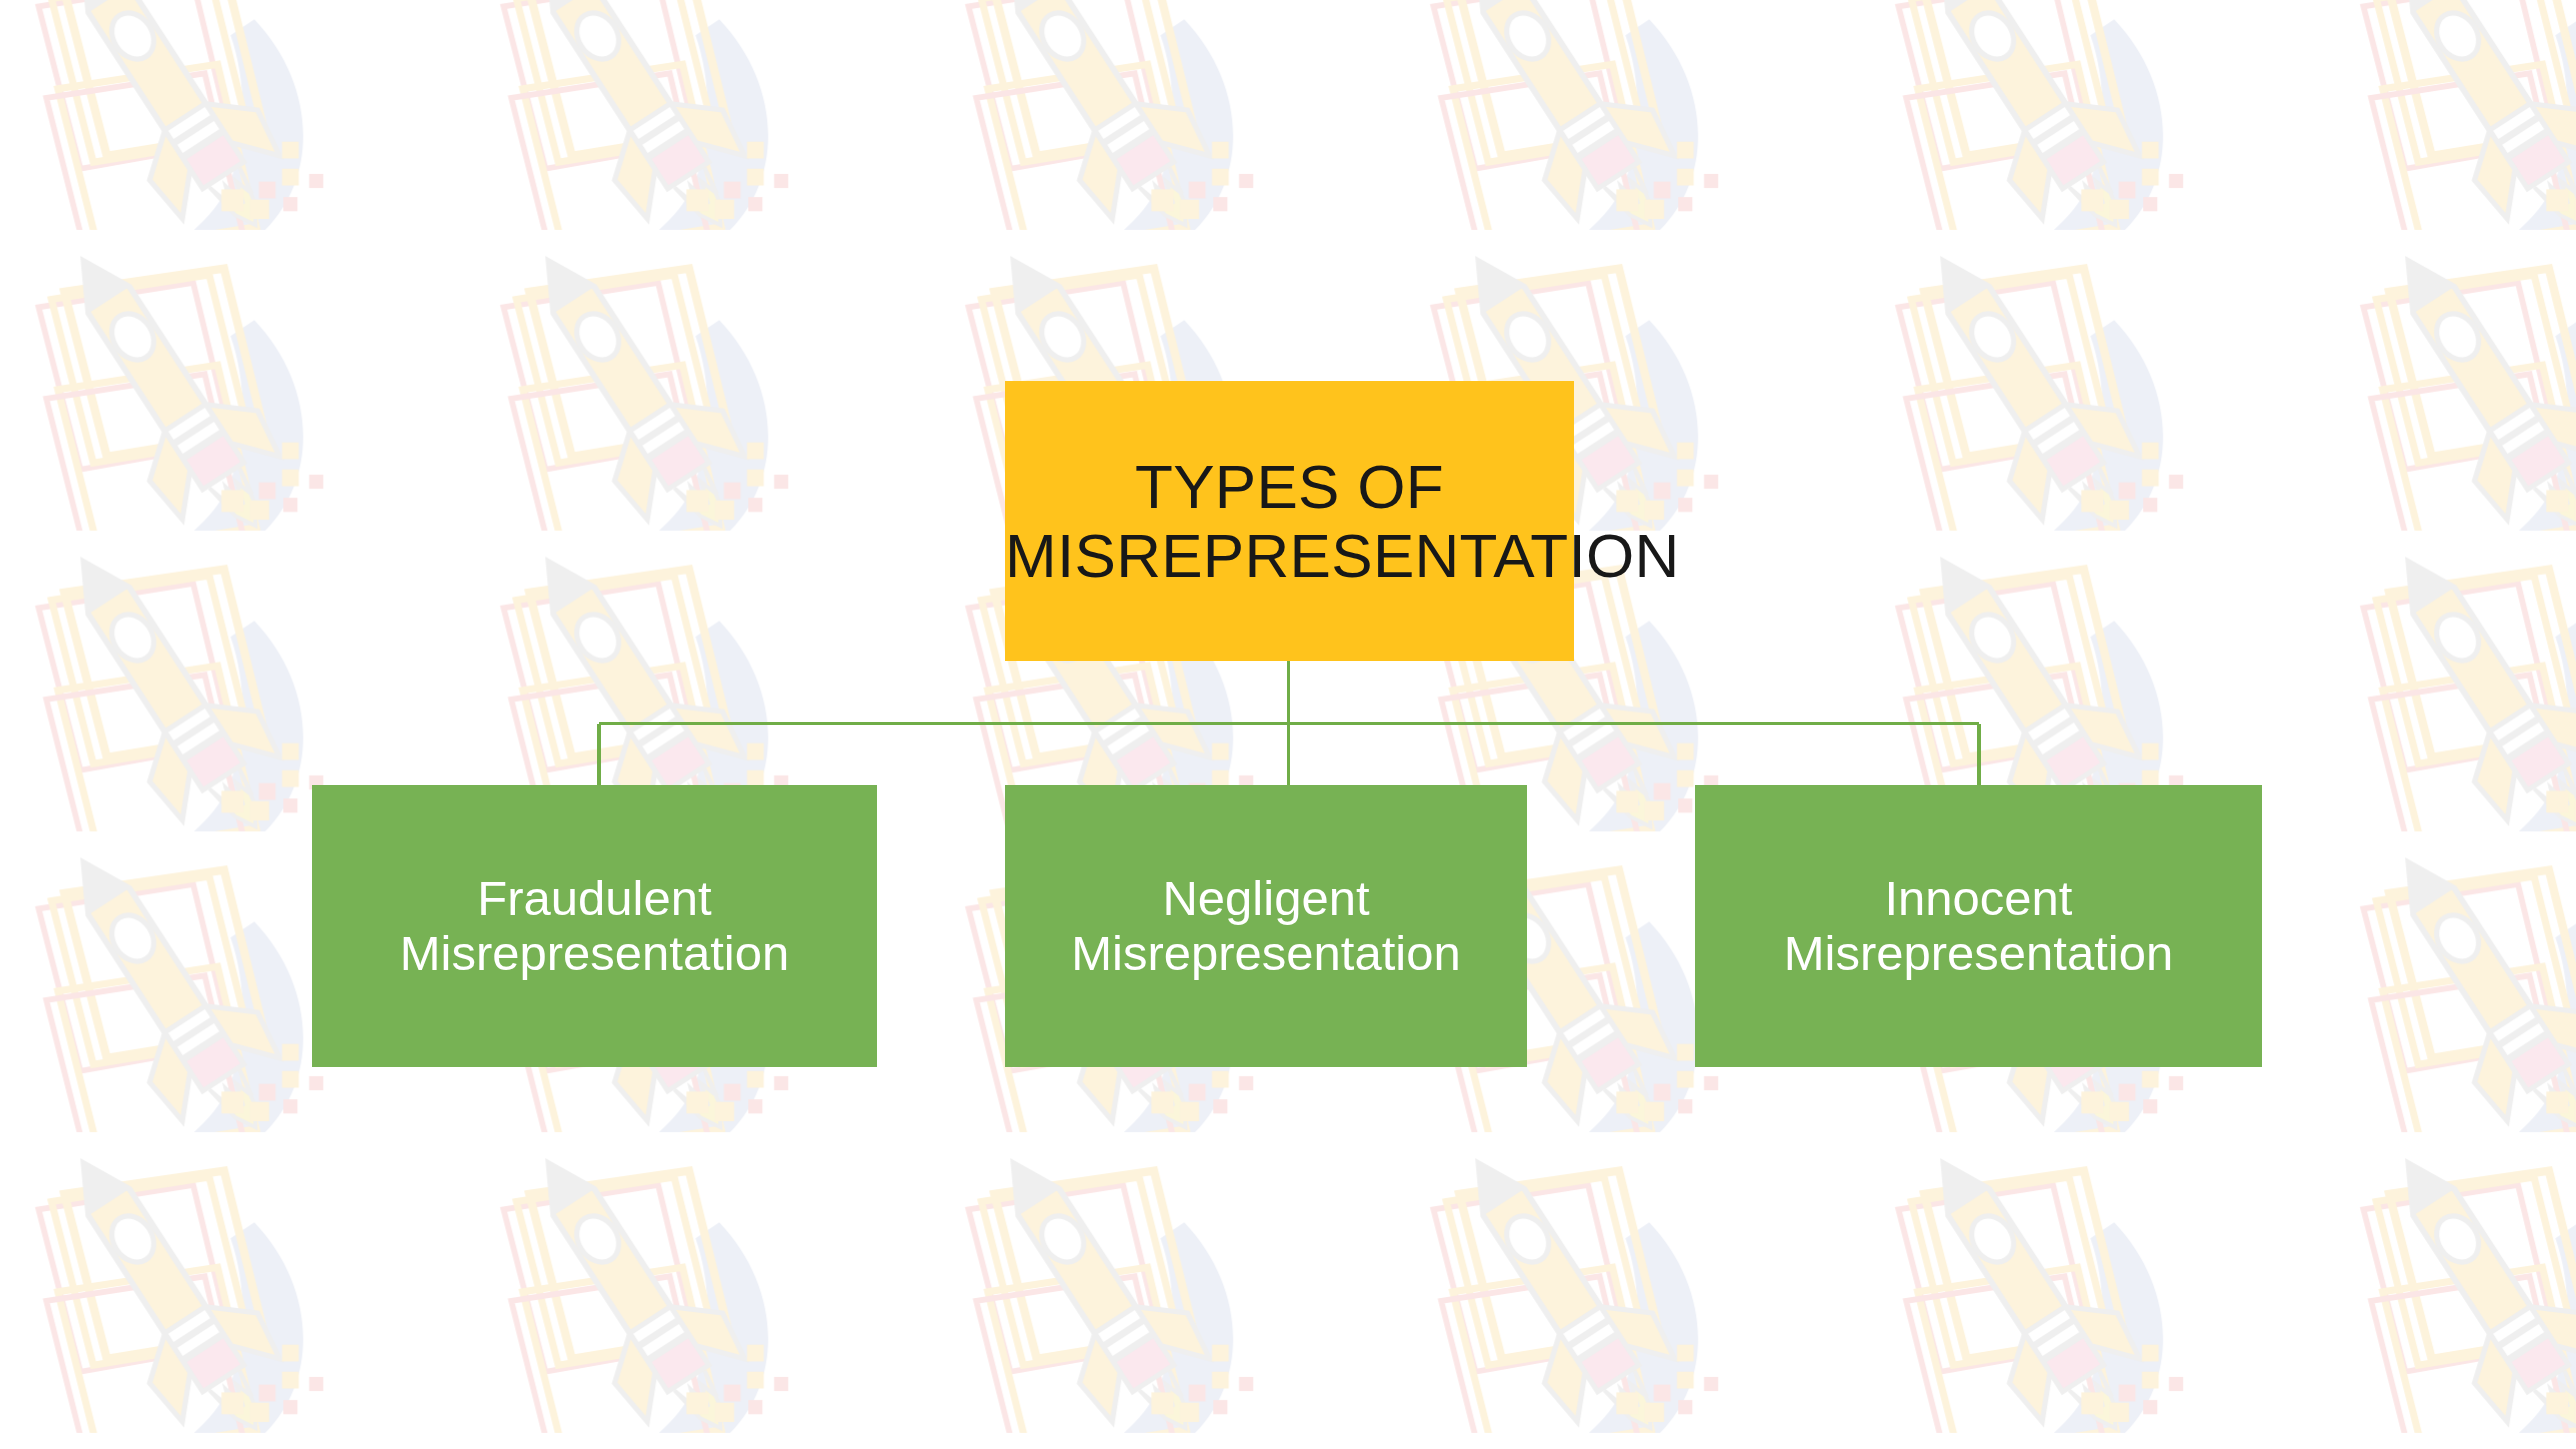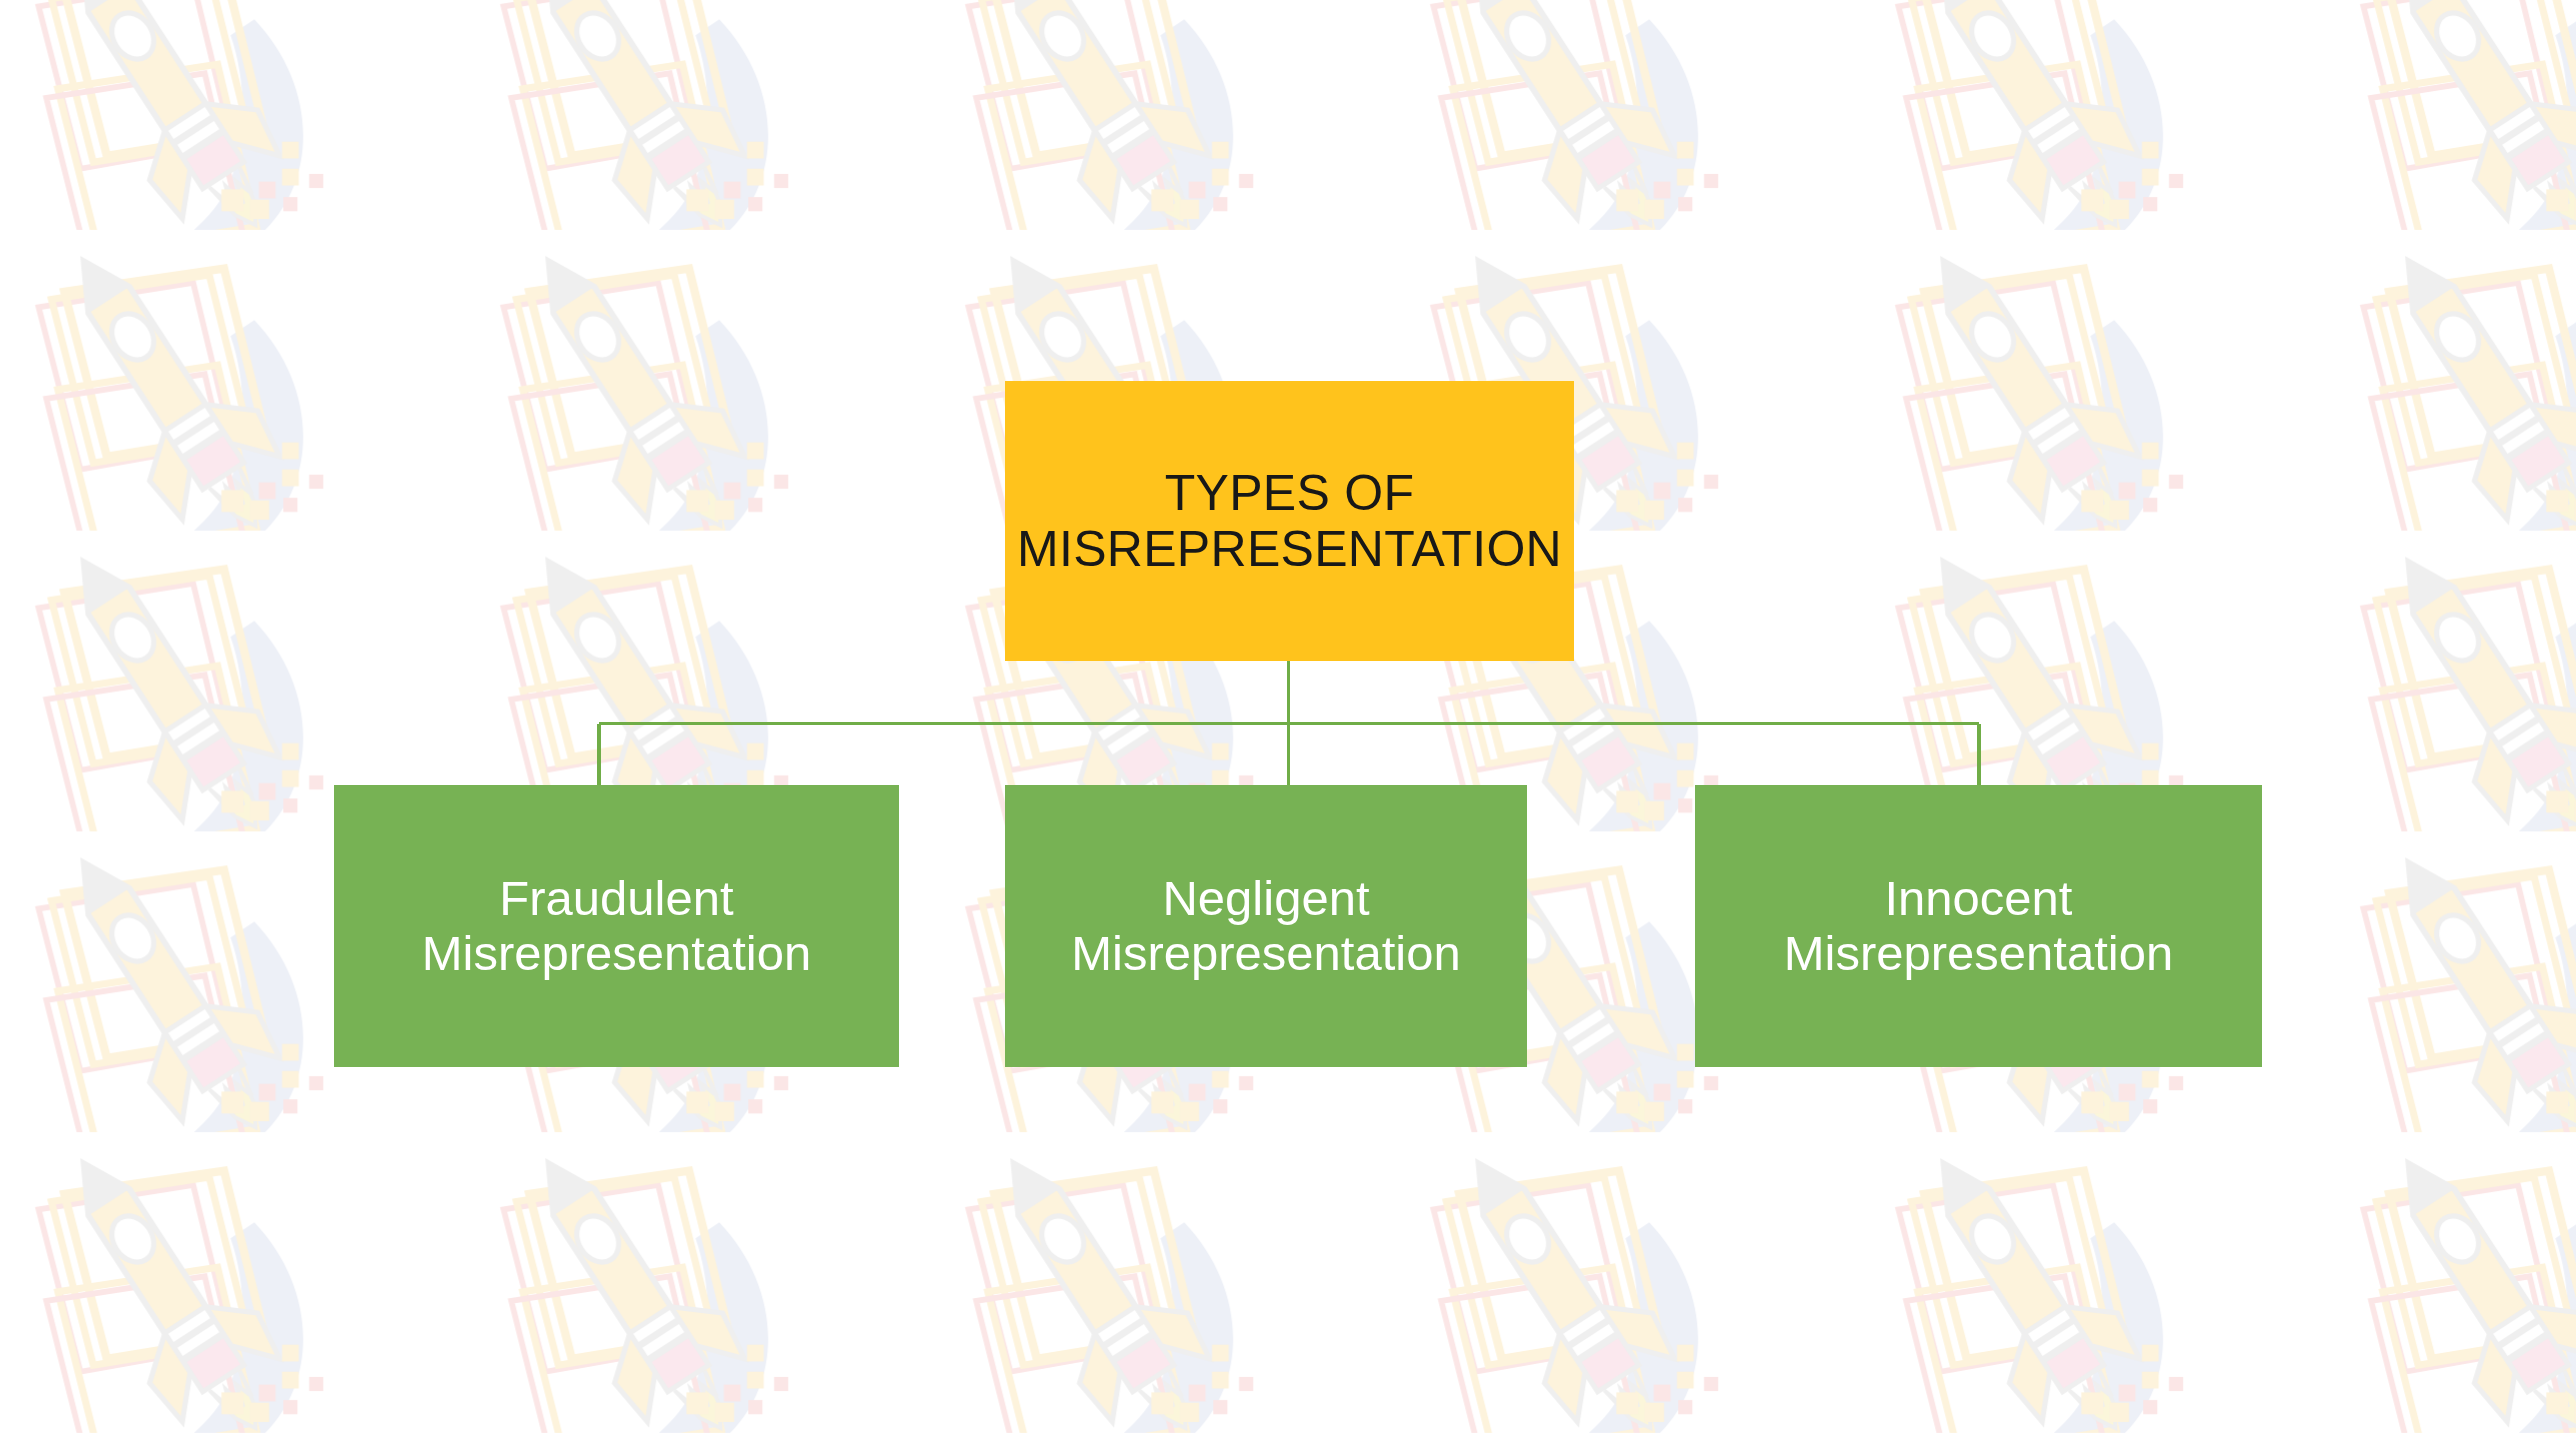--- a/index.html
+++ b/index.html
@@ -67,40 +67,40 @@
   
   #node-root {
     left: 1005px;
     top: 381px;
     width: 569px;
     height: 280px;
     background: #FFC31C;
   }
   #node-root .node-text {
     color: #181818;
-    font-size: 50px;
+    font-size: 62px;
     font-weight: 400;
     letter-spacing: 0.3px;
     padding: 0 3.9px;
   }
 
   
   .node-child {
     background: #77B254;
     top: 785px;
     height: 282px;
   }
   .node-child .node-text {
     color: #ffffff;
     font-size: 49px;
     font-weight: 400;
     padding: 0 6.4px;
   }
 
-  #node-child-1 { left: 334px;  width: 565px; }
+  #node-child-1 { left: 312px;  width: 565px; }
   #node-child-2 { left: 1005px; width: 522px; }
   #node-child-3 { left: 1695px; width: 567px; }
 </style>
 </head>
 <body>
 
 <div id="slide">
 
   <svg id="bg-pattern" viewBox="0 0 4000 2250" preserveAspectRatio="none" xmlns="http://www.w3.org/2000/svg">
     <defs>

